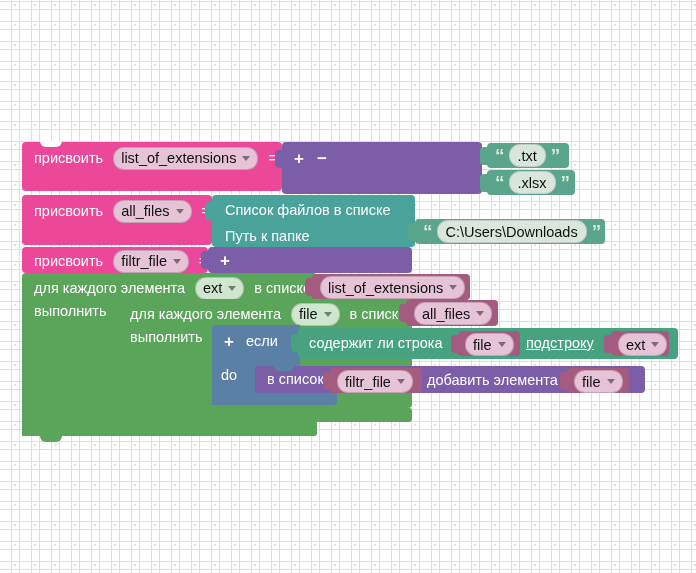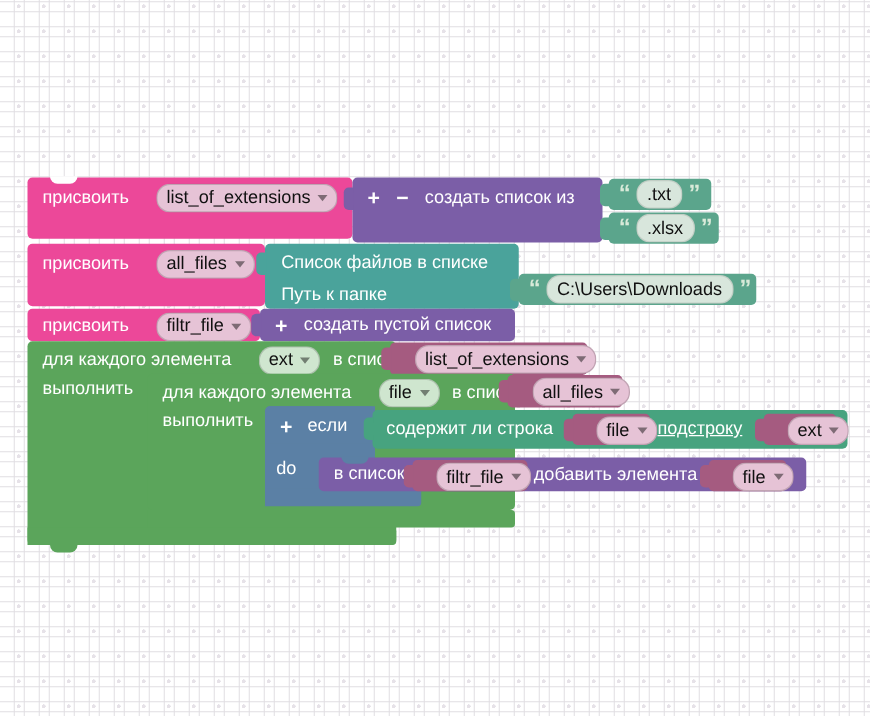--- a/index.html
+++ b/index.html
@@ -48,21 +48,20 @@
     position:absolute;left:-7px;top:50%;transform:translateY(-50%);
     width:8px;height:18px;border-radius:4px 0 0 4px;
   }
 
   
   .field{
     display:inline-flex;align-items:center;gap:6px;
     height:21px;padding:0 7px;border-radius:11px;
     font-size:14.5px;color:#101010;white-space:nowrap;
     border:1px solid rgba(0,0,0,.16);
-    margin-left:12px;
   }
   .field .caret{
     width:0;height:0;border-left:4px solid transparent;border-right:4px solid transparent;
     border-top:5px solid rgba(0,0,0,.45);display:inline-block;
   }
   .txtfield{
     display:inline-flex;align-items:center;height:21px;padding:0 8px;
     border-radius:11px;font-size:14.5px;color:#101010;white-space:nowrap;
     background:#d8e6dc;border:1px solid rgba(0,0,0,.10);
   }
@@ -100,21 +99,20 @@
       </span>
       <span class="lbl">=</span>
     </div>
   </div>
 
   <div class="blk c-list" style="left:282px;top:142px;width:200px;height:52px;border-radius:4px;">
     <div class="plug c-list" style="top:17px;"></div>
     <div class="row" style="position:absolute;left:12px;top:5px;height:22px;gap:13px;">
       <span class="plusminus">+</span>
       <span class="plusminus">−</span>
-      <span class="lbl">создать список из</span>
     </div>
   </div>
 
   <div class="blk c-str" style="left:487px;top:143px;width:82px;height:25px;border-radius:4px;">
     <div class="plug c-str"></div>
     <div class="row" style="position:absolute;left:8px;top:2px;height:21px;gap:5px;">
       <span class="quote">“</span>
       <span class="txtfield">.txt</span>
       <span class="quote">”</span>
     </div>
@@ -163,21 +161,20 @@
         <i class="caret"></i>
       </span>
       <span class="lbl">=</span>
     </div>
   </div>
 
   <div class="blk c-list" style="left:208px;top:247px;width:204px;height:26px;border-radius:4px;">
     <div class="plug c-list"></div>
     <div class="row" style="position:absolute;left:12px;top:3px;height:21px;gap:13px;">
       <span class="plusminus">+</span>
-      <span class="lbl">создать пустой список</span>
     </div>
   </div>
 
   <div class="blk c-loop" style="left:22px;top:273px;width:295px;height:163px;border-radius:4px;"></div>
 
   <div class="blk c-loop bar" style="left:22px;top:422px;width:295px;height:14px;border-radius:0 3px 3px 0;"></div>
   <div class="notch-bot" style="left:40px;top:436px;background:#5ba55b;position:absolute;width:22px;height:6px;border-bottom-left-radius:7px;border-bottom-right-radius:7px;"></div>
 
   <div class="row" style="position:absolute;left:34px;top:277px;height:22px;gap:10px;">
     <span class="lbl">для каждого элемента</span>

